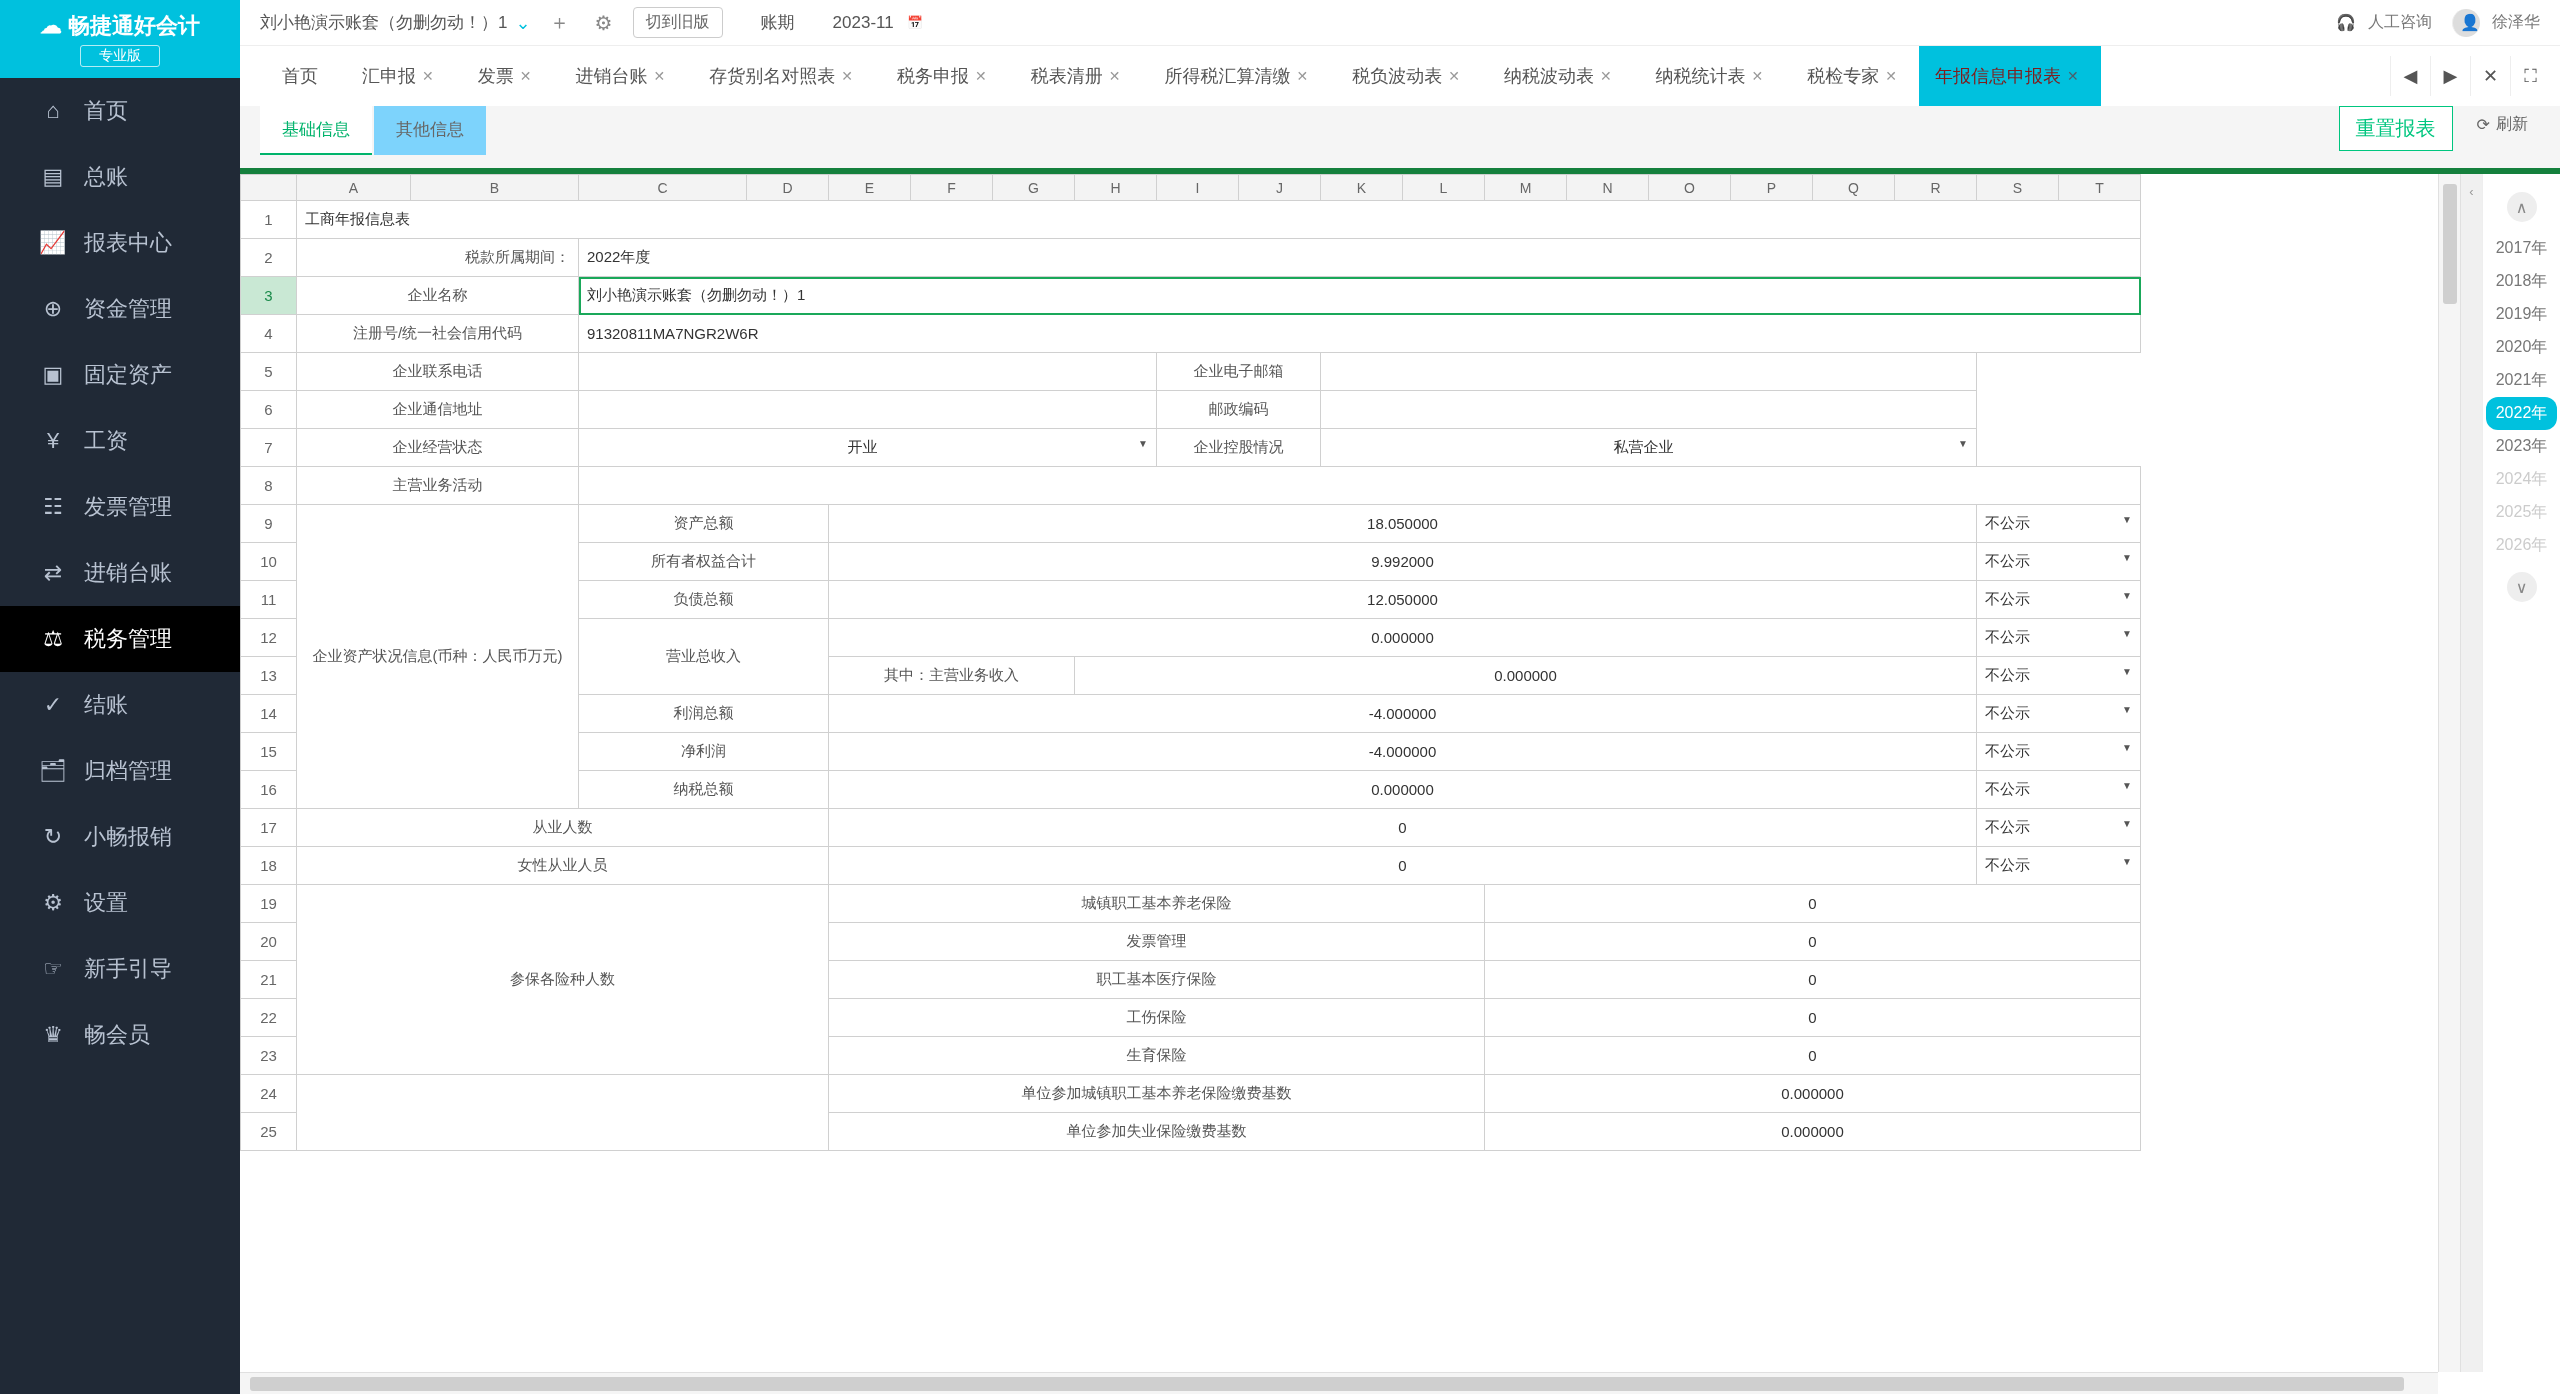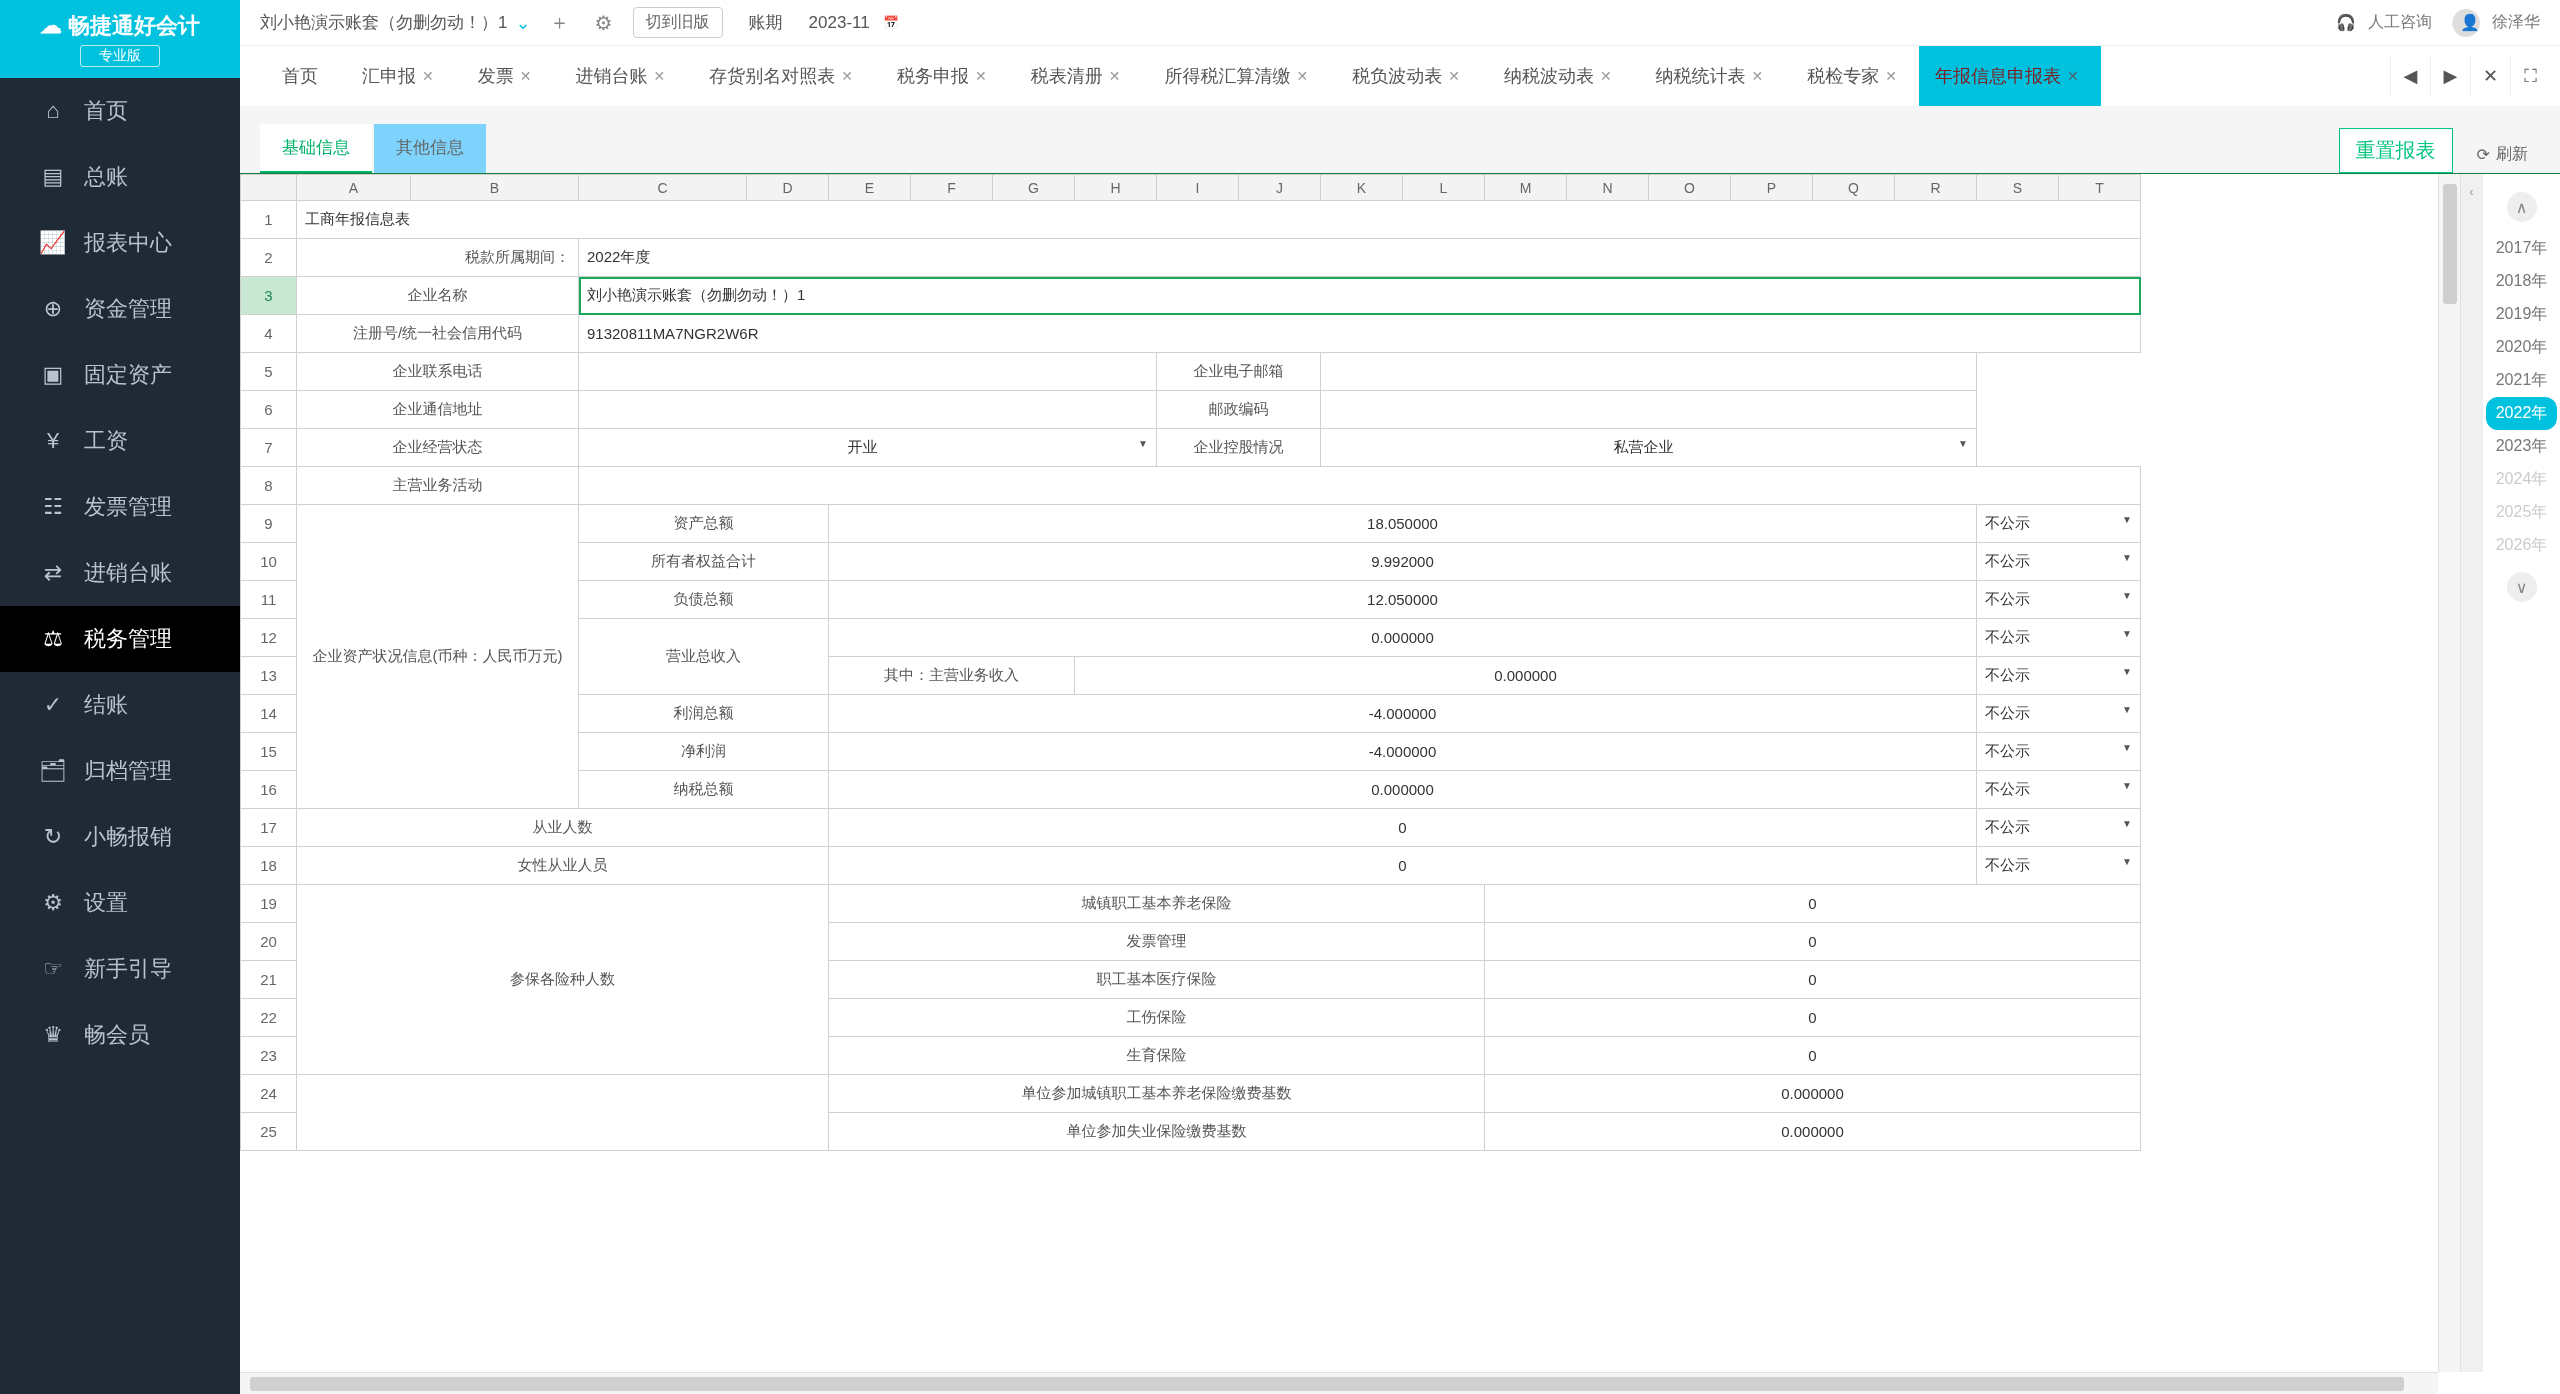--- a/index.html
+++ b/index.html
@@ -15,36 +15,36 @@
 .nav-item.active { background: #000; color: #fff; }
 .nav-icon { width: 26px; height: 26px; display: inline-flex; align-items: center; justify-content: center; font-size: 22px; }
 
 
 .main { flex: 1; display: flex; flex-direction: column; min-width: 0; }
 .topbar { height: 46px; border-bottom: 1px solid #eee; display: flex; align-items: center; padding: 0 20px; gap: 14px; }
 .acct-select { display: flex; align-items: center; gap: 8px; font-size: 17px; color: #555; }
 .chev-down { color: #00c1de; font-size: 18px; }
 .topbar-btn { width: 30px; height: 30px; display: flex; align-items: center; justify-content: center; color: #888; cursor: pointer; font-size: 20px; }
 .old-ver { border: 1px solid #ccc; padding: 4px 12px; border-radius: 4px; font-size: 16px; color: #666; cursor: pointer; }
-.period-lbl { margin-left: 12px; font-size: 17px; color: #555; }
+.period-lbl { margin-left: 24px; font-size: 17px; color: #555; }
 .cal-icon { color: #00c1de; }
 .spacer { flex: 1; }
 .user-area { display: flex; align-items: center; gap: 12px; color: #777; font-size: 16px; }
 .avatar { width: 28px; height: 28px; background: #ddd; border-radius: 50%; display: inline-flex; align-items: center; justify-content: center; border-left: 1px solid #eee; padding-left: 8px; margin-left: 8px; }
 
 
 .tabs { height: 60px; display: flex; align-items: center; padding-left: 20px; gap: 0; position: relative; }
 .tab { padding: 0 22px; height: 60px; display: flex; align-items: center; gap: 6px; font-size: 18px; color: #555; cursor: pointer; white-space: nowrap; }
 .tab.active { background: #00c1de; color: #7f1d1d; padding-left: 16px; }
 .tab-x { font-size: 14px; opacity: .6; }
 .tab-ctrls { display: flex; align-items: center; gap: 0; margin-left: auto; padding-right: 10px; }
 .tab-ctrl { width: 40px; height: 40px; display: flex; align-items: center; justify-content: center; font-size: 18px; color: #555; cursor: pointer; border-left: 1px solid #eee; }
 
 
-.toolbar { height: 68px; background: #f5f5f5; display: flex; align-items: flex-end; padding: 0 20px; gap: 12px; border-bottom: 1px solid #15803d; }
+.toolbar { height: 68px; background: #f5f5f5; display: flex; align-items: flex-start; padding: 0 20px; gap: 12px; border-bottom: 6px solid #15803d; }
 .subtabs { display: flex; gap: 2px; }
 .subtab { padding: 12px 22px; font-size: 17px; background: #7dd3fc; color: #666; cursor: pointer; }
 .subtab.active { background: #fff; color: #00b36b; border-bottom: 2px solid #00b36b; }
 .reset-btn { border: 1px solid #00c67f; color: #00c67f; padding: 8px 16px; font-size: 20px; background: #fff; cursor: pointer; }
 .refresh-btn { color: #666; font-size: 16px; display: flex; align-items: center; gap: 6px; cursor: pointer; padding: 8px 12px; }
 
 
 .sheet-wrap { flex: 1; display: flex; min-height: 0; }
 .sheet-scroll { flex: 1; overflow: auto; position: relative; }
 .sheet { border-collapse: collapse; table-layout: fixed; }

